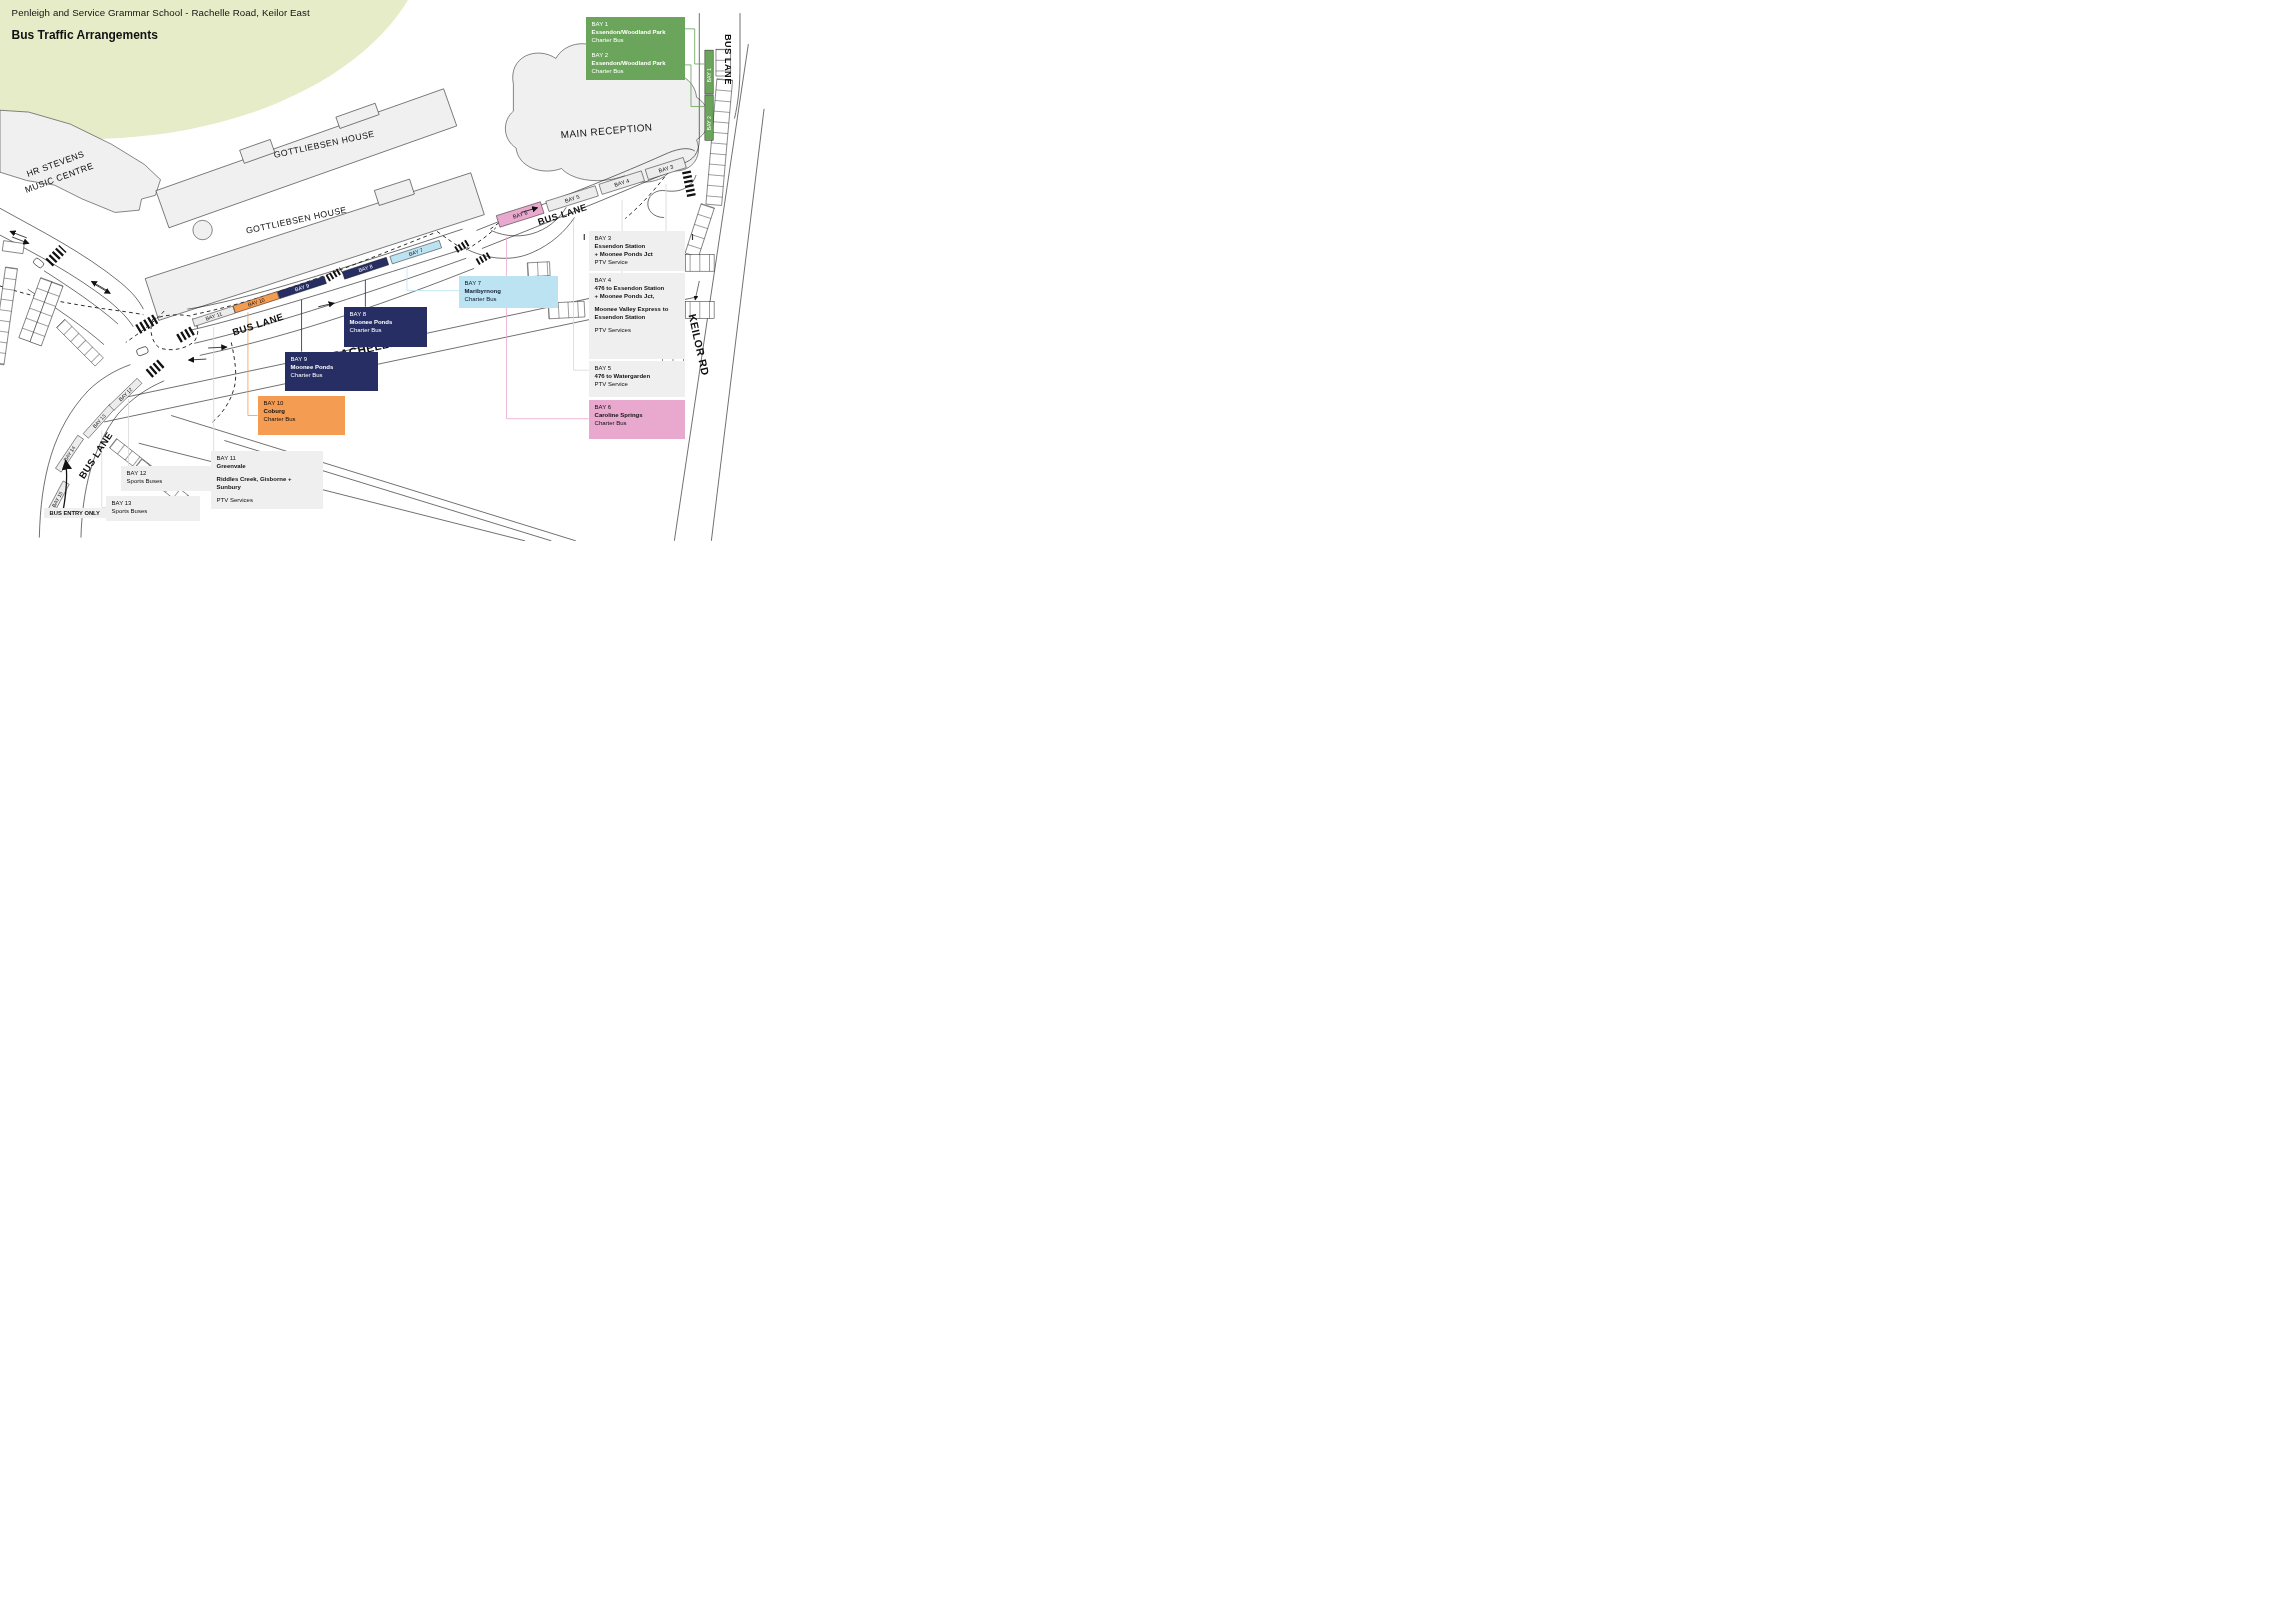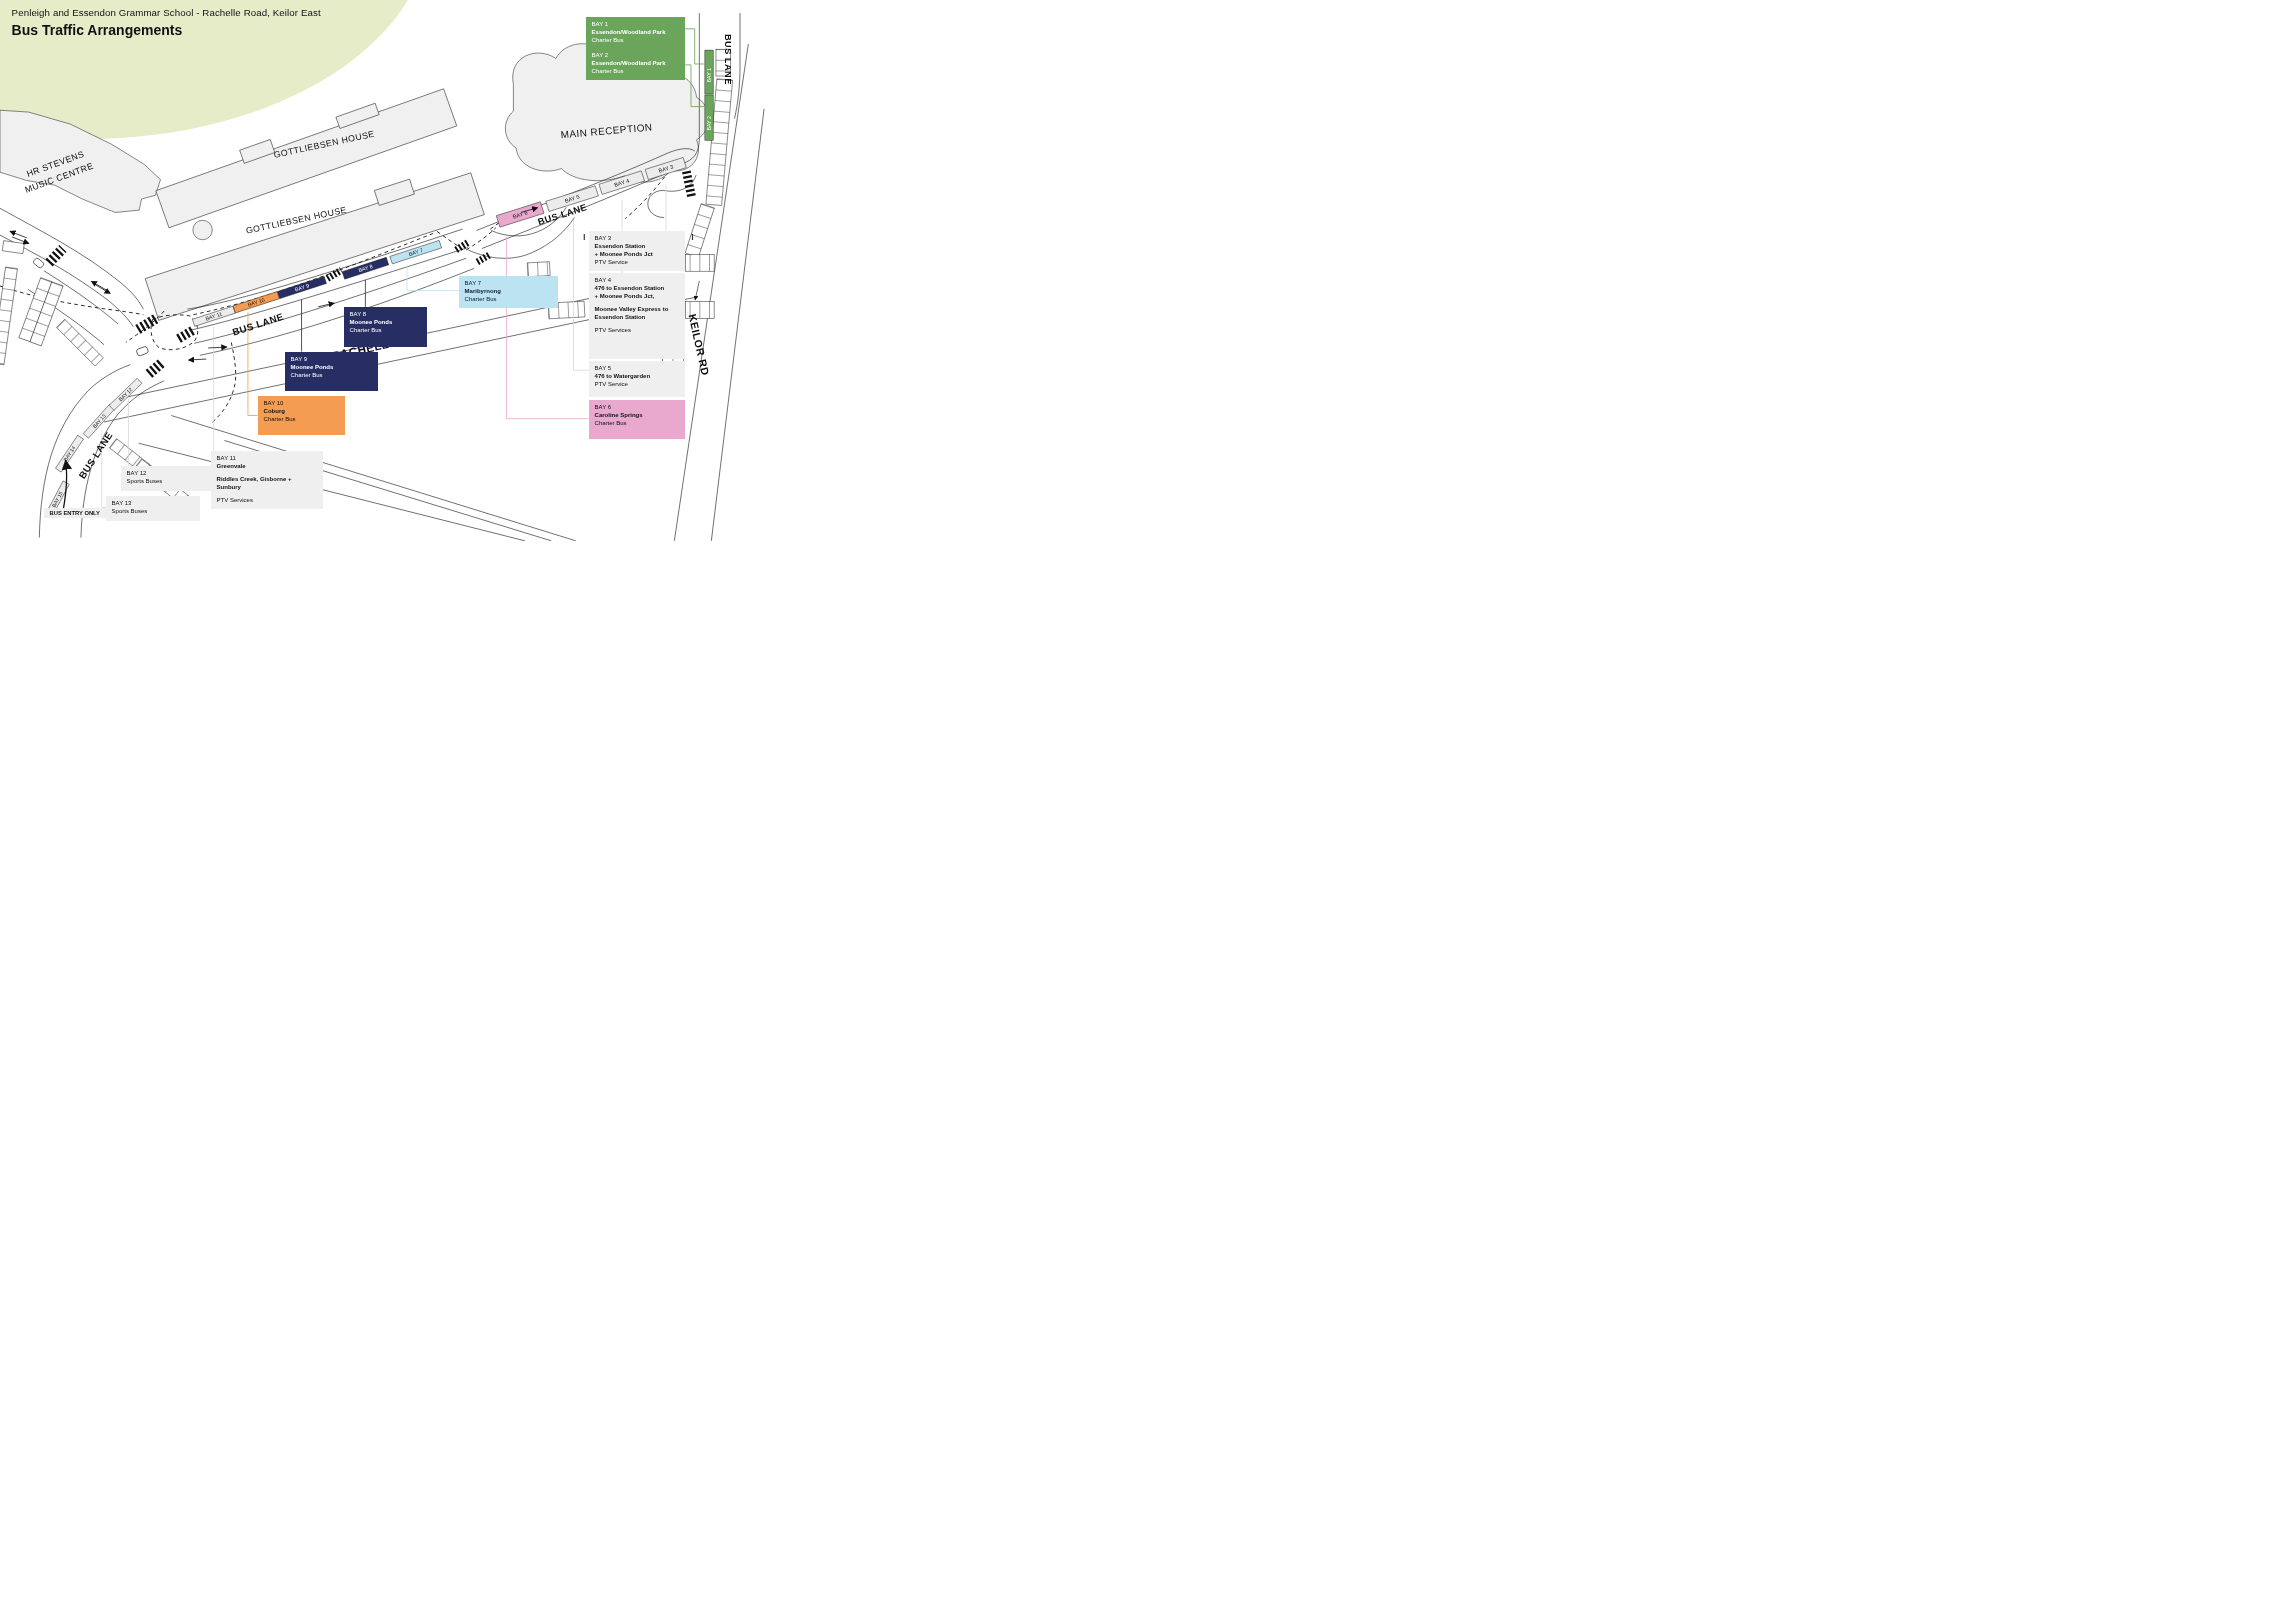--- a/index.html
+++ b/index.html
@@ -4,21 +4,21 @@
 <style>
   html,body{margin:0;padding:0;background:#ffffff;}
   #stage{
     position:relative;width:765px;height:541px;overflow:hidden;
     font-family:"Liberation Sans", sans-serif;background:#ffffff;
   }
   #map-svg{position:absolute;left:0;top:0;}
   .map-label{fill:#111;letter-spacing:1px;}
   .title-wrap{position:absolute;left:11.6px;top:7.4px;z-index:5;}
   .title-line1{font-size:9.7px;color:#111;letter-spacing:0.1px;}
-  .title-line2{font-size:14px;font-weight:700;color:#111;margin-top:4px;}
+  .title-line2{font-size:12px;font-weight:700;color:#111;margin-top:10px;}
   .card{position:absolute;z-index:4;padding:4.2px 5.6px;box-sizing:border-box;
         font-size:6px;line-height:1.32;color:#111;}
   .card .c-title{font-weight:400;}
   .card .c-dest{font-weight:700;}
   .card .c-svc{font-weight:400;}
   .card.green{background:#6BA55B;color:#fff;}
   .card.navy{background:#262E63;color:#fff;}
   .card.pink{background:#E9A9CE;color:#111;}
   .card.blue{background:#BCE3F2;color:#101c33;}
   .card.orange{background:#F59C53;color:#111;}
@@ -267,21 +267,21 @@
       <text class="map-label" transform="translate(560,708) rotate(-18)" font-size="21" font-weight="600" text-anchor="middle">BUS LANE</text>
       <text class="map-label" transform="translate(1218,470) rotate(-17.5)" font-size="20" font-weight="600" text-anchor="middle">BUS LANE</text>
       <text class="map-label" transform="translate(1568,128) rotate(90)" font-size="20" font-weight="600" text-anchor="middle">BUS LANE</text>
       <text class="map-label" transform="translate(213,988) rotate(-57)" font-size="21" font-weight="600" text-anchor="middle">BUS LANE</text>
       <text class="map-label" transform="translate(812,758) rotate(-12.5)" font-size="25" font-weight="600" text-anchor="middle">RACHELLE RD</text>
       <text class="map-label" transform="translate(1503,747) rotate(77.5)" font-size="23" font-weight="600" text-anchor="middle">KEILOR RD</text>
     </g>
   </svg>
 
   <div class="title-wrap">
-    <div class="title-line1">Penleigh and Essendon Grammar School - Rachelle Road, Keilor East</div>
+    <div class="title-line1">Penleigh and Service Grammar School - Rachelle Road, Keilor East</div>
     <div class="title-line2">Bus Traffic Arrangements</div>
   </div>
 
   <div class="card green" style="left:586px;top:17px;width:99px;min-height:29px">
     <div class="c-title">BAY 1</div>
     <div class="c-dest">Essendon/Woodland Park</div>
     <div class="c-svc">Charter Bus</div>
   </div>
   <div class="card green" style="left:586px;top:48px;width:99px;min-height:30px">
     <div class="c-title">BAY 2</div>

